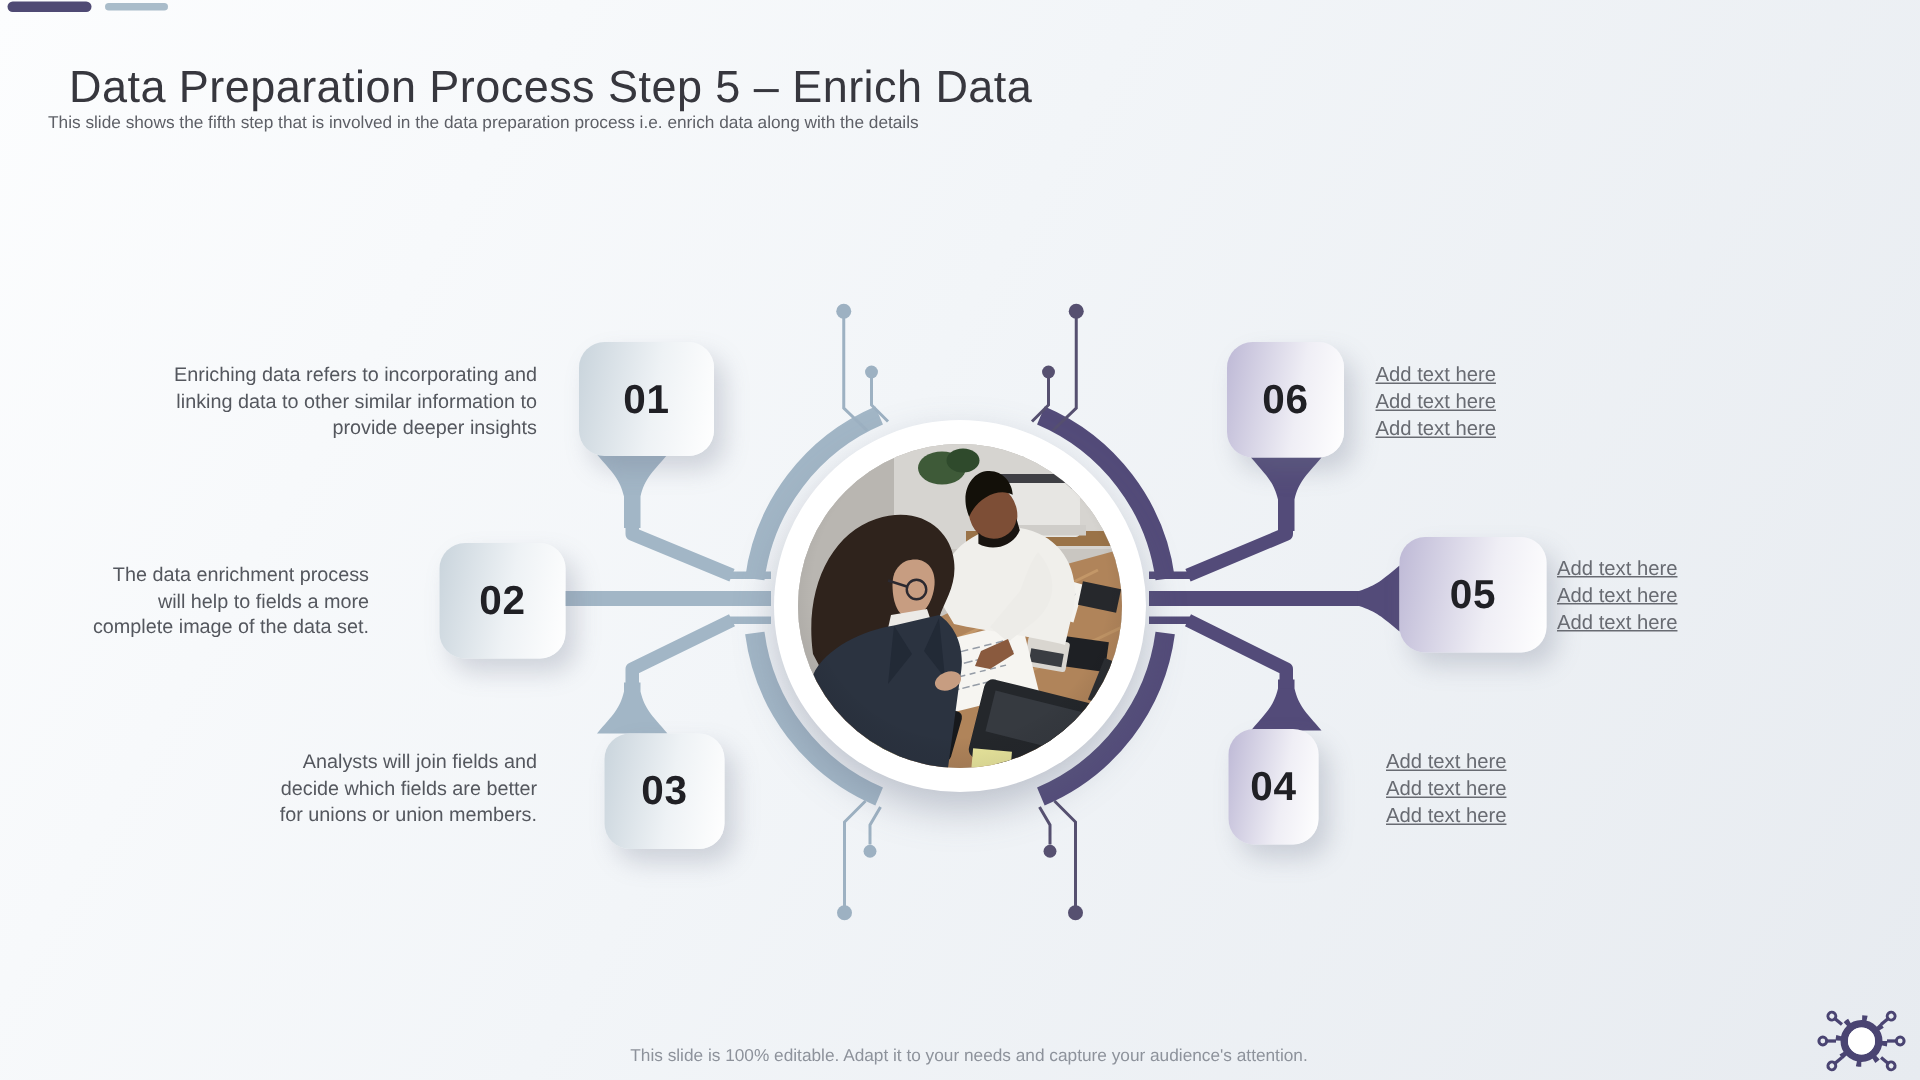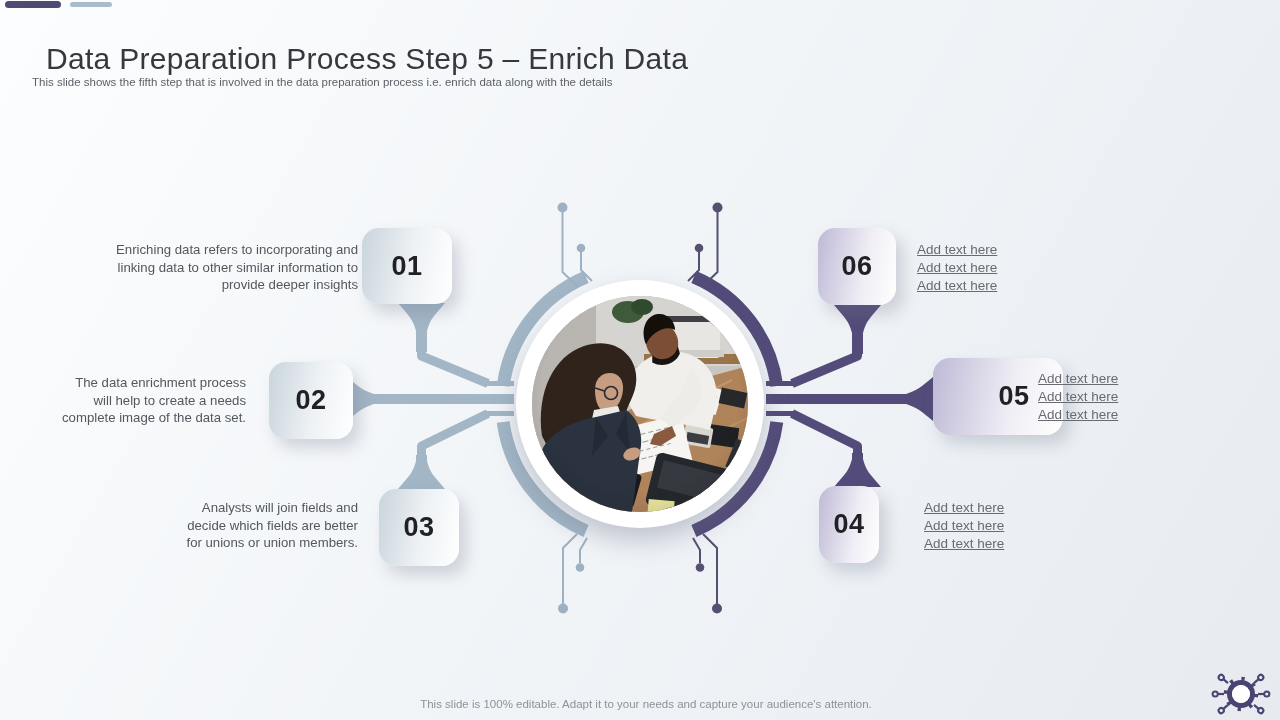--- a/index.html
+++ b/index.html
@@ -13,33 +13,33 @@
          letter-spacing:.3px;color:#37373e;}
   .subtitle{position:absolute;left:32px;top:76px;margin:0;font-size:11.5px;color:#5d5f66;}
   .wires{position:absolute;left:0;top:0;z-index:1;}
   .ring{position:absolute;left:516px;top:280px;width:248px;height:248px;border-radius:50%;
         background:#ffffff;box-shadow:0 12px 26px rgba(96,106,128,.35);z-index:2;}
   .photo{position:absolute;left:532px;top:296px;width:216px;height:216px;border-radius:50%;
          overflow:hidden;background:#c9c6c1;z-index:3;}
   .numbox{position:absolute;z-index:4;border-radius:17px;display:flex;align-items:center;
           justify-content:center;font-weight:bold;font-size:27px;letter-spacing:.5px;color:#202025;
           box-shadow:7px 9px 16px rgba(110,120,140,.28);}
-  .numbox.blue{background:linear-gradient(100deg,#c9d4dc 0%,#eef2f5 55%,#ffffff 100%);}
+  .numbox.blue{background:linear-gradient(100deg,#c9d4dc 0%,#eef2f5 55%,#ffffff 100%);margin-left:24px;}
   .numbox.purple{background:linear-gradient(100deg,#beb9d6 0%,#efeef5 60%,#ffffff 100%);}
   .txt{position:absolute;z-index:4;font-size:13.2px;line-height:17.6px;color:#54575e;}
   .txt.right-align{text-align:right;}
   .txt.placeholder{font-size:13.5px;line-height:18px;color:#686b72;text-decoration:underline;}
   .footer{position:absolute;left:12px;right:0;top:698px;margin:0;text-align:center;
           font-size:11.5px;color:#8d929b;z-index:4;}
   .gear{position:absolute;left:1208px;top:664px;z-index:4;}
   .b01{left:362px;top:228px;width:90px;height:76px;}
   .b02{left:269px;top:362px;width:84px;height:77px;}
   .b03{left:379px;top:489px;width:80px;height:77px;}
   .b06{left:818px;top:228px;width:78px;height:77px;}
-  .b05{left:933px;top:358px;width:98px;height:77px;padding-left:32px;}
+  .b05{left:933px;top:358px;width:98px;height:77px;}
   .b04{left:819px;top:486px;width:60px;height:77px;}
   .t01{left:56px;top:241px;width:302px;}
   .t02{left:28px;top:374px;width:218px;}
   .t03{left:98px;top:499px;width:260px;}
   .t06{left:917px;top:241px;width:160px;}
   .t05{left:1038px;top:370px;width:160px;}
   .t04{left:924px;top:499px;width:160px;}
 </style>
 </head>
 <body>
@@ -200,21 +200,21 @@
     <span>06</span>
   </div>
 
   <div class="txt right-align t01">
     <div>Enriching data refers to incorporating and</div>
     <div>linking data to other similar information to</div>
     <div>provide deeper insights</div>
   </div>
   <div class="txt right-align t02">
     <div>The data enrichment process</div>
-    <div>will help to create a needs</div>
+    <div>will help to fields a more</div>
     <div>complete image of the data set.</div>
   </div>
   <div class="txt right-align t03">
     <div>Analysts will join fields and</div>
     <div>decide which fields are better</div>
     <div>for unions or union members.</div>
   </div>
   <div class="txt placeholder t04">
     <div>Add text here</div>
     <div>Add text here</div>

